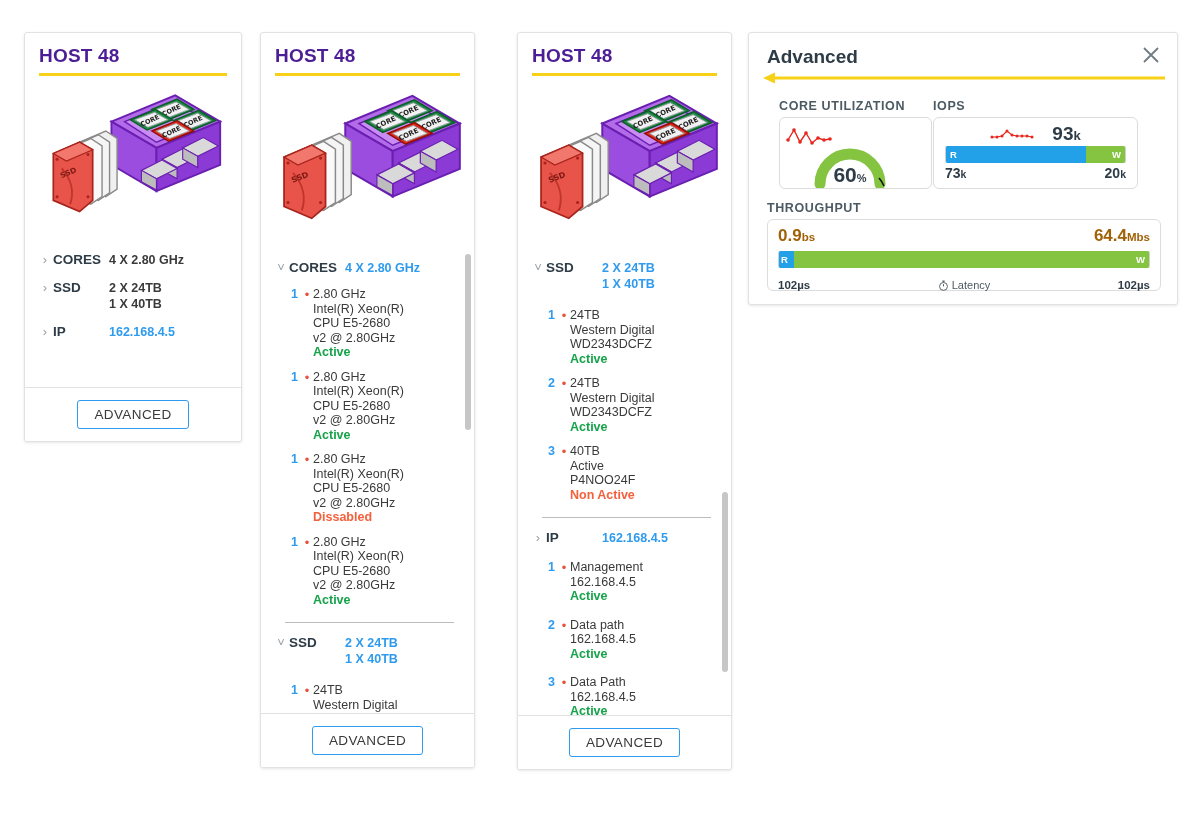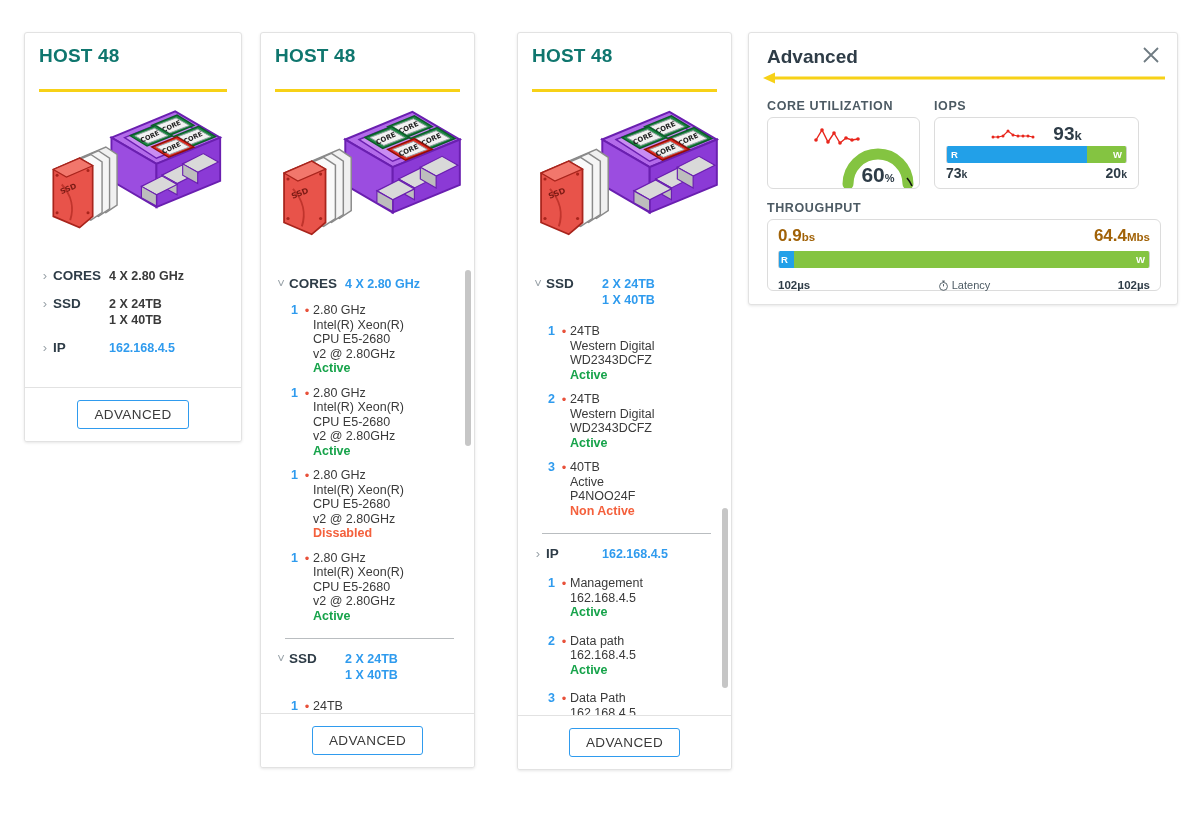--- a/index.html
+++ b/index.html
@@ -24,22 +24,22 @@
     overflow: hidden;
   }
   .card-head {
     padding: 12px 14px 0 14px;
     flex: 0 0 auto;
   }
   .card-title {
     font-size: 19px;
     font-weight: bold;
     letter-spacing: .2px;
-    color: #0f766e;
-    padding-bottom: 22px;
+    color: #4c1d95;
+    padding-bottom: 6px;
   }
   .title-rule {
     height: 3px;
     background: #f7d117;
     width: 100%;
   }
   .illus-wrap {
     flex: 0 0 auto;
     display: flex;
     justify-content: center;
@@ -170,25 +170,25 @@
   }
   .adv-title { font-size: 19px; font-weight: bold; color: #2e3c47; }
   .close-x { cursor: pointer; }
   .arrow-rule { padding: 2px 12px 0 14px; }
 
   .metrics { padding: 10px 16px 0 18px; }
   .metric-label {
     font-size: 12.5px; font-weight: bold; letter-spacing: .6px;
     color: #4c5a63; margin-bottom: 4px;
   }
-  .row1 { display: flex; gap: 14px; }
+  .row1 { display: flex; gap: 1px; margin-left: 12px; }
 
   .mbox { border: 1px solid #dcdcdc; border-radius: 6px; background: #fff; }
 
-  .cu-box { width: 153px; height: 72px; position: relative; padding-left: 40px; }
+  .cu-box { width: 153px; height: 72px; position: relative; }
   .iops-box { width: 205px; height: 72px; position: relative; padding: 4px 8px 0 8px; }
 
   .iops-top { display:flex; align-items:center; justify-content:center; gap:6px; height:24px; }
   .iops-val { font-size: 19px; font-weight: bold; color: #2e3c47; }
   .iops-val .u { font-size: 13px; }
 
   .barwrap { position: relative; padding: 0 3px; }
   .dualbar {
     display:flex; height:17px; border-radius:2px; overflow:hidden;
     border-left: 1px solid #cfcfcf; border-right: 1px solid #cfcfcf;

